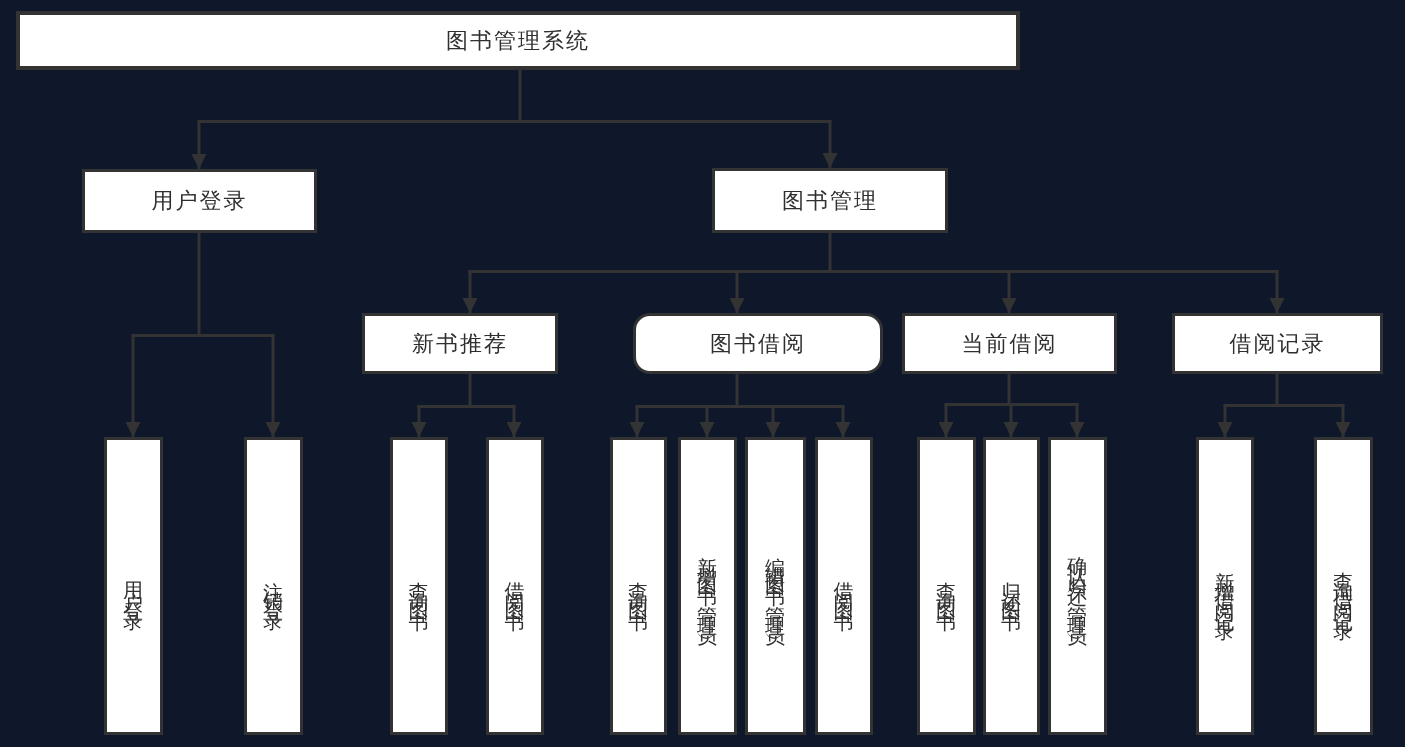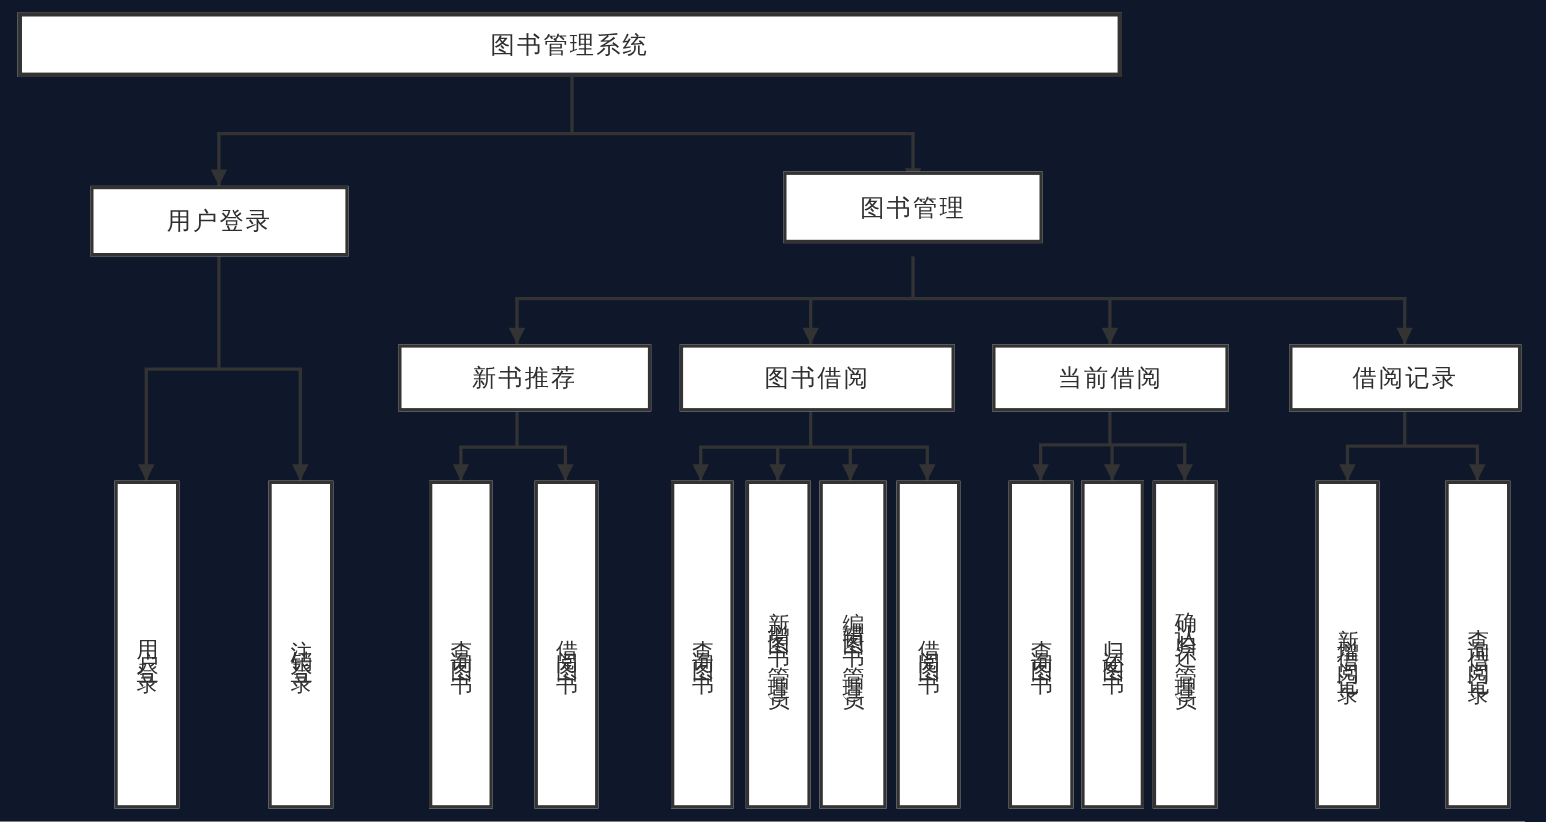--- a/index.html
+++ b/index.html
@@ -117,28 +117,28 @@
     </g>
   </svg>
 
   <div class="hbox root" style="left:16px; top:11px; width:1004px; height:59px;">
     <span>图书管理系统</span>
   </div>
 
   <div class="hbox" style="left:82px; top:169px; width:235px; height:64px;">
     <span>用户登录</span>
   </div>
-  <div class="hbox" style="left:712px; top:156px; width:236px; height:65px;">
+  <div class="hbox" style="left:712px; top:168px; width:236px; height:65px;">
     <span>图书管理</span>
   </div>
 
-  <div class="hbox" style="left:362px; top:313px; width:230px; height:61px;font-family:Liberation Mono, monospace;">
+  <div class="hbox" style="left:362px; top:313px; width:196px; height:61px;font-family:Liberation Mono, monospace;">
     <span>新书推荐</span>
   </div>
-  <div class="hbox" style="left:618px; top:313px; width:250px; height:61px;">
+  <div class="hbox" style="left:633px; top:313px; width:250px; height:61px;border-radius:17px;">
     <span>图书借阅</span>
   </div>
   <div class="hbox" style="left:902px; top:313px; width:215px; height:61px;font-family:Liberation Serif, serif;">
     <span>当前借阅</span>
   </div>
   <div class="hbox" style="left:1172px; top:313px; width:211px; height:61px;">
     <span>借阅记录</span>
   </div>
 
   <div class="vbox" style="left:104px; width:59px;">

